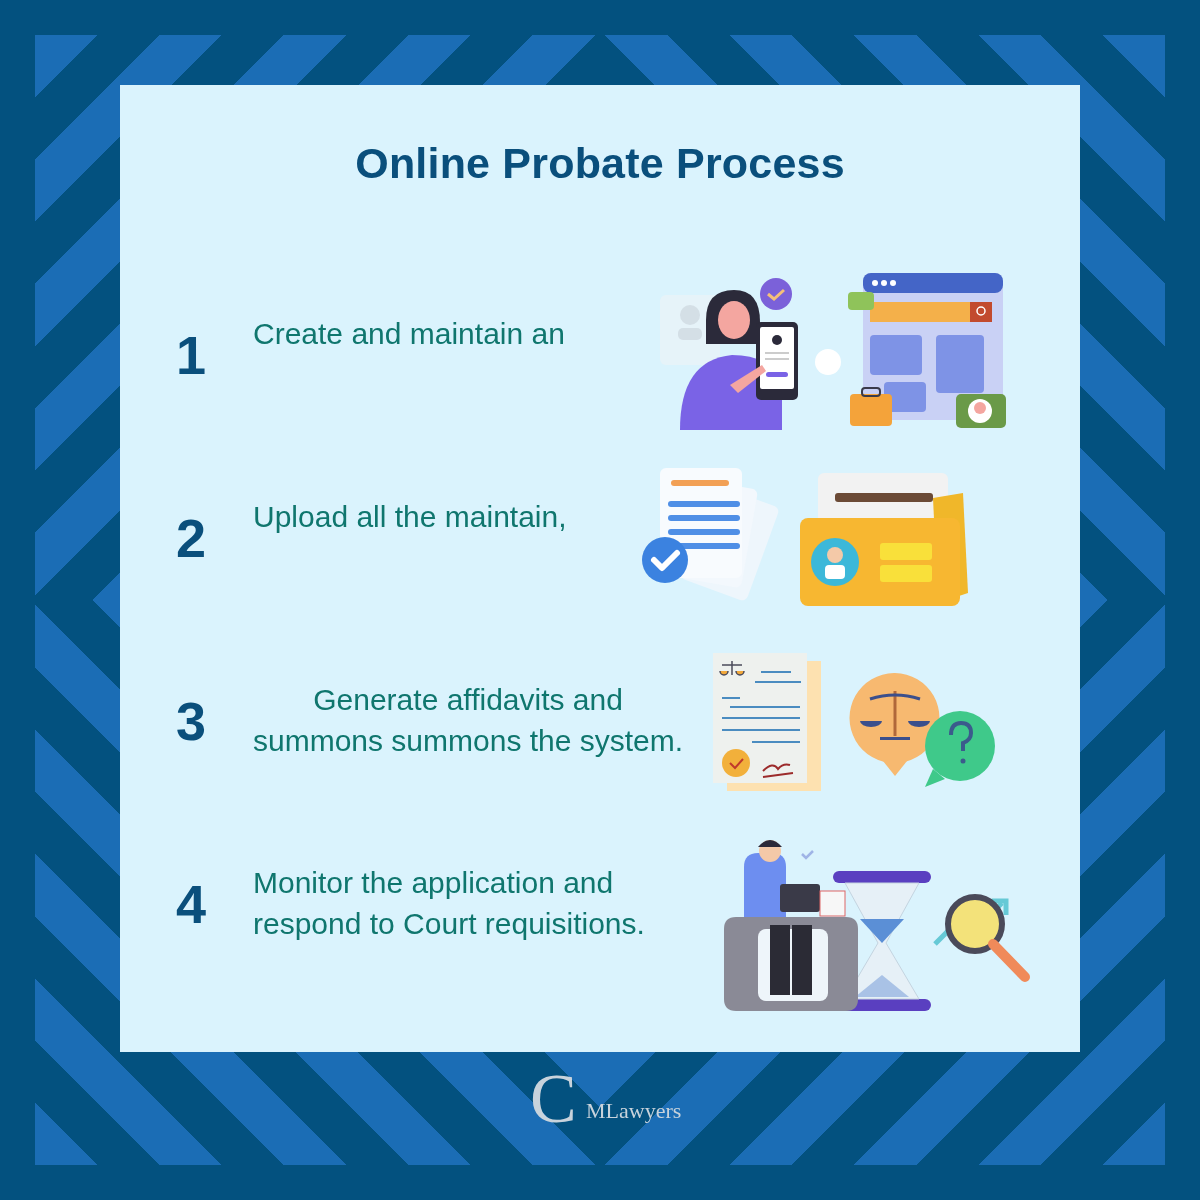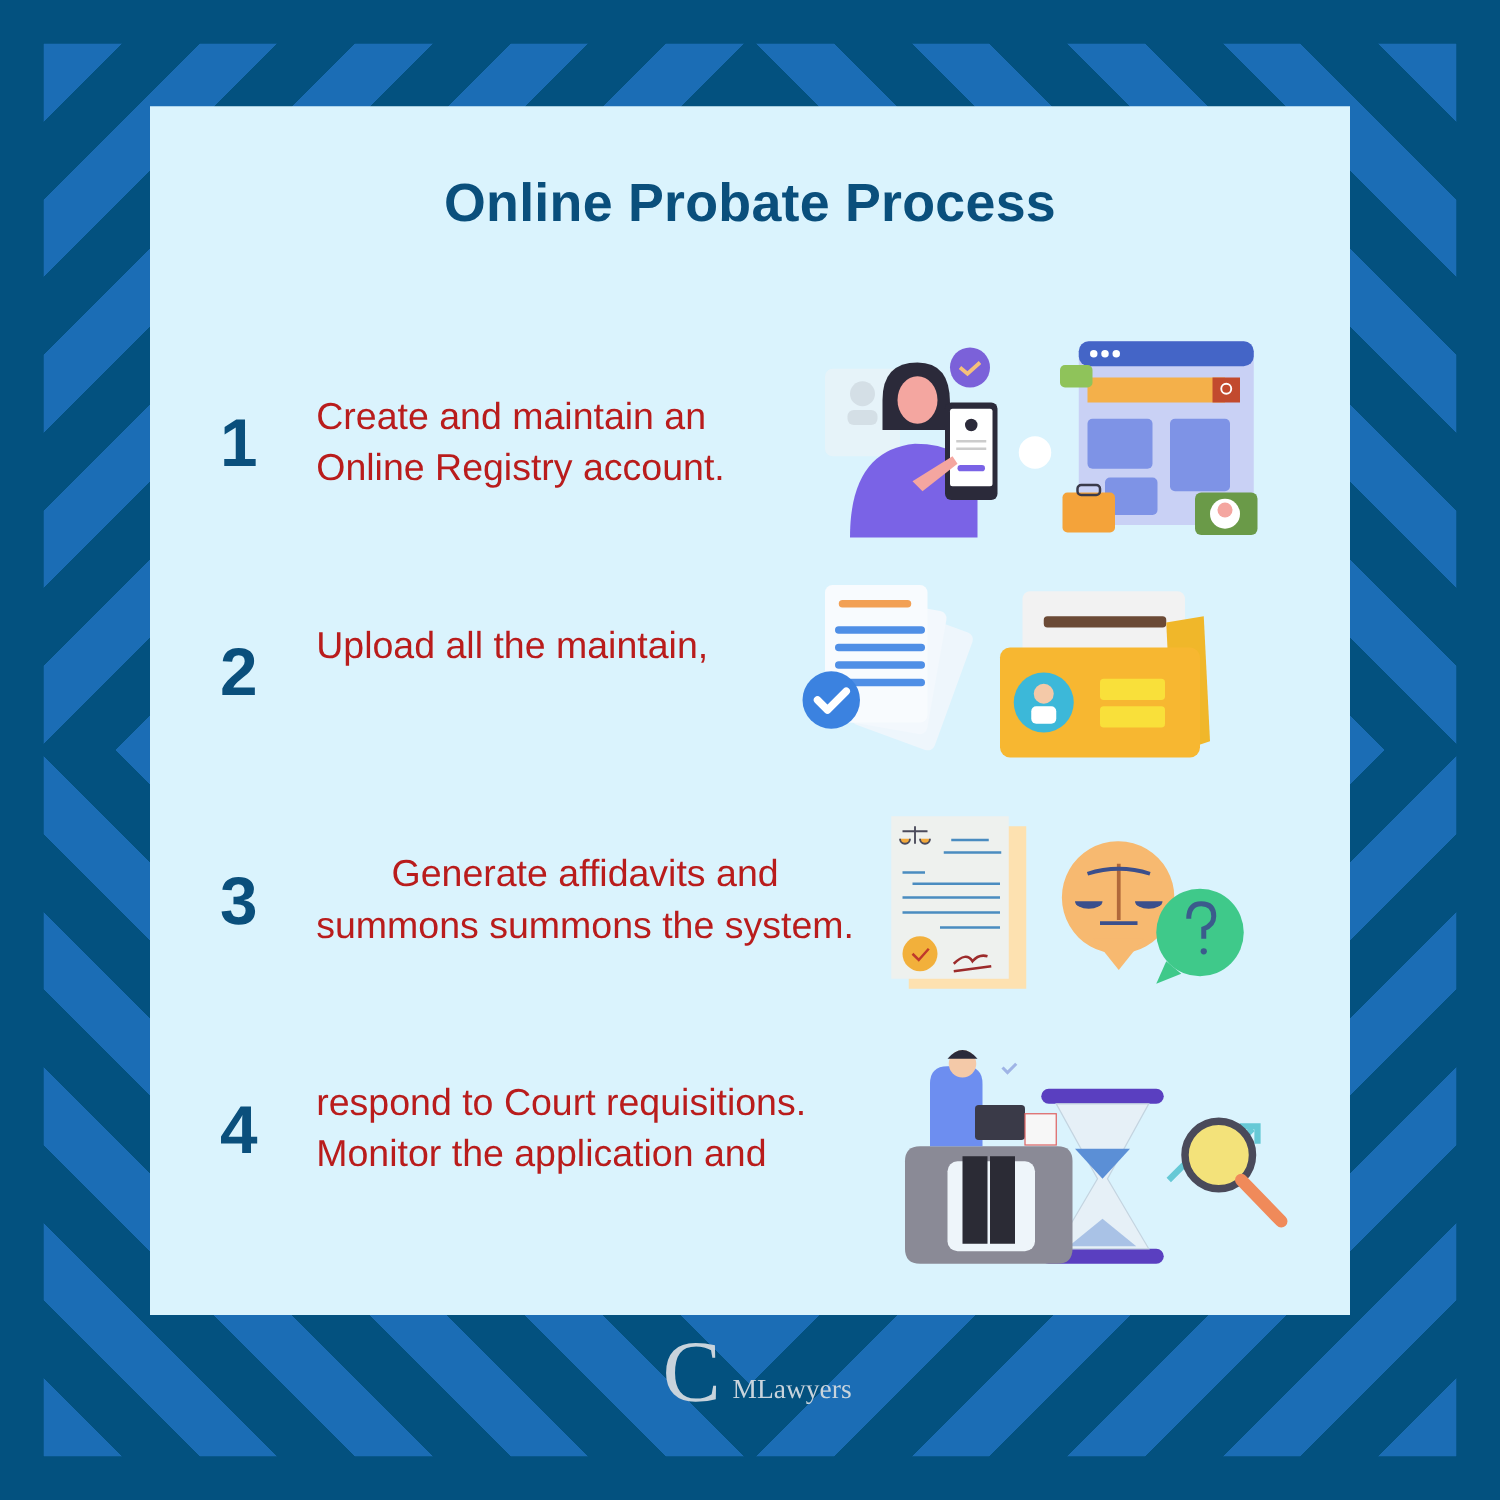--- a/index.html
+++ b/index.html
@@ -18,21 +18,21 @@
   .q-br { left: 600px; top: 600px;
     background: repeating-linear-gradient(315deg, #1b6db5 0px, #1b6db5 44px, #03517f 44px, #03517f 88px); }
 
   .panel { position: absolute; left: 120px; width: 960px; background: #daf3fd; }
   .header-panel { top: 85px; height: 156px; display: flex; align-items: center; justify-content: center; }
   .title { color: #0a4f7c; font-weight: bold; font-size: 43px; letter-spacing: 0.2px; }
   .main-panel { top: 240px; height: 812px; }
 
   .step { position: absolute; left: 0; width: 960px; height: 180px; }
   .step-num { position: absolute; left: 56px; color: #0a4f7c; font-weight: bold; font-size: 54px; line-height: 1; }
-  .step-text { position: absolute; left: 133px; color: #b91c1c; font-size: 30px; line-height: 41px; }
+  .step-text { position: absolute; left: 133px; color: #0f766e; font-size: 30px; line-height: 41px; }
   .step-text span { display: block; white-space: nowrap; }
   .illus { position: absolute; }
 
   .logo { position: absolute; left: 530px; top: 1070px; width: 150px; height: 70px; color: #c8d3dc; font-family: "Liberation Serif", "DejaVu Serif", serif; }
   .logo-c { position: absolute; left: 0; top: -6px; font-size: 70px; line-height: 1; }
   .logo-rest { position: absolute; left: 40px; top: 28px; font-size: 22px; margin-left: 16px; }
 </style>
 </head>
 <body>
 
@@ -44,21 +44,20 @@
 <div class="panel header-panel">
   <div class="title">Online Probate Process</div>
 </div>
 
 <div class="panel main-panel">
 
   <div class="step" style="top:40px;">
     <div class="step-num" style="top:48px;">1</div>
     <div class="step-text" style="top:33px;">
       <span>Create and maintain an</span>
-      <span>Online Registry account.</span>
     </div>
     <svg class="illus" style="left:530px; top:-10px;" width="370" height="165" viewBox="0 0 370 165">
       <rect x="10" y="25" width="60" height="70" rx="6" fill="#e8f3f8" opacity="0.8"></rect>
       <circle cx="40" cy="45" r="10" fill="#d4dfe6"></circle>
       <rect x="28" y="58" width="24" height="12" rx="5" fill="#d4dfe6"></rect>
       <circle cx="126" cy="24" r="16" fill="#7b61d9"></circle>
       <path d="M118 24 l6 5 l10 -9" stroke="#f5c07a" stroke-width="3" fill="none"></path>
       <path d="M56 50 q0 -30 28 -30 q26 0 26 32 l0 22 l-54 0 z" fill="#2b2a3a"></path>
       <ellipse cx="84" cy="50" rx="16" ry="19" fill="#f4a6a0"></ellipse>
       <path d="M30 160 q0 -70 52 -75 q40 0 50 30 l0 45 z" fill="#7a63e6"></path>
@@ -148,22 +147,22 @@
       <circle cx="255" cy="95" r="35" fill="#3fc98a"></circle>
       <path d="M228 118 l-8 18 l20 -8 z" fill="#3fc98a"></path>
       <path d="M246 84 q0 -12 10 -12 q10 0 10 10 q0 7 -8 10 l0 8" stroke="#3b5b8c" stroke-width="4" fill="none"></path>
       <circle cx="258" cy="110" r="2.5" fill="#3b5b8c"></circle>
     </svg>
   </div>
 
   <div class="step" style="top:589px;">
     <div class="step-num" style="top:48px;">4</div>
     <div class="step-text" style="top:33px;">
+      <span>Monitor the application and</span>
       <span>respond to Court requisitions.</span>
-      <span>Monitor the application and</span>
     </div>
     <svg class="illus" style="left:600px; top:0px;" width="320" height="185" viewBox="0 0 320 185">
       <rect x="113" y="42" width="98" height="12" rx="6" fill="#5a3fc0"></rect>
       <rect x="113" y="170" width="98" height="12" rx="6" fill="#5a3fc0"></rect>
       <path d="M125 54 l74 0 l-33 60 l33 56 l-74 0 l33 -56 z" fill="#e6f0f7" stroke="#c4d4e0"></path>
       <path d="M140 90 l44 0 l-22 24 z" fill="#5b8fd6"></path>
       <path d="M135 168 l54 0 l-27 -22 z" fill="#a9c2e6"></path>
       <path d="M4 100 q0 -12 12 -12 l110 0 q12 0 12 12 l0 70 q0 12 -12 12 l-110 0 q-12 0 -12 -12 z" fill="#8a8a96"></path>
       <rect x="38" y="100" width="70" height="72" rx="8" fill="#eef5fa"></rect>
       <path d="M24 38 q0 -14 14 -14 l14 0 q14 0 14 14 l0 50 l-42 0 z" fill="#6d8ef0"></path>

